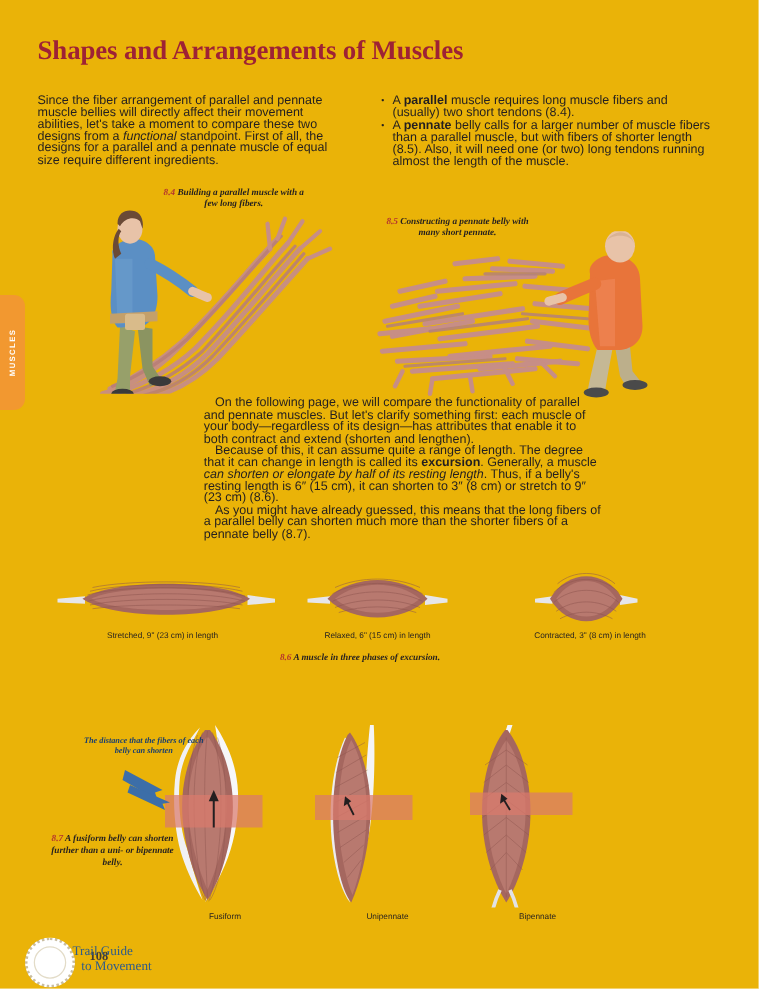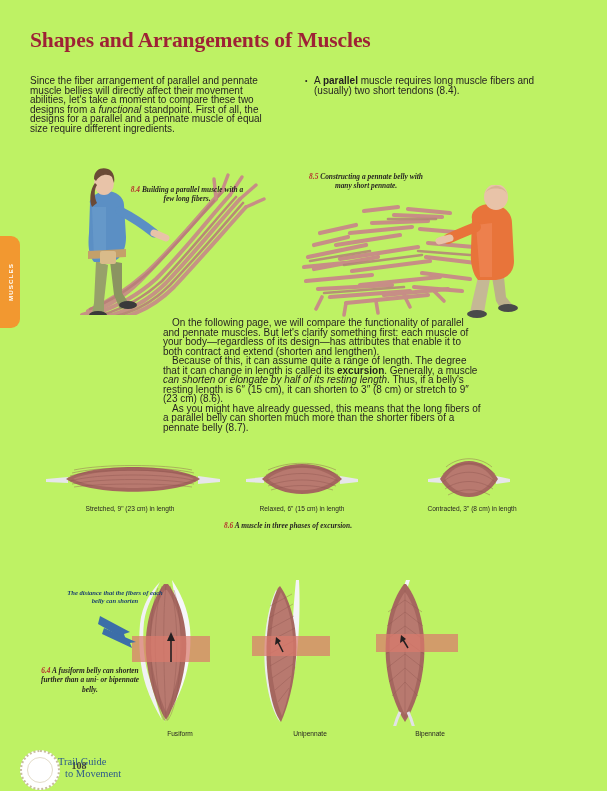--- a/index.html
+++ b/index.html
@@ -1,21 +1,21 @@
 <!DOCTYPE html>
 <html><head>
 <meta charset="utf-8">
 <style>
   html,body{margin:0;padding:0;background:#ffffff;}
   body{
     width:607px;height:791px;position:relative;overflow:hidden;
     font-family:"Liberation Sans", sans-serif;
     color:#231f20;
   }
-  .page{position:absolute;inset:0;background:#bef264;}
+  .page{position:absolute;inset:0;background:#eab308;}
 
   
   .side-tab{
     position:absolute;left:0;top:236px;width:20px;height:92px;
     background:#f29830;border-radius:0 9px 9px 0;
     display:flex;align-items:center;justify-content:center;
   }
   .side-tab span{
     writing-mode:vertical-rl;transform:rotate(180deg);
     font-size:6.2px;font-weight:bold;letter-spacing:1.1px;color:#fff;
@@ -55,21 +55,21 @@
   .midblock p{margin:0;text-indent:9px;}
 
   
   .figcap{
     font-family:"Liberation Serif", serif;
     font-style:italic;font-weight:bold;
     font-size:7.4px;line-height:9.3px;color:#231f20;
   }
   .figcap .num{color:#b5322f;}
 
-  .cap84{position:absolute;left:126px;top:149px;width:122px;text-align:center;margin-top:36px;}
+  .cap84{position:absolute;left:126px;top:149px;width:122px;text-align:center;}
   .cap85{position:absolute;left:300px;top:172px;width:132px;text-align:center;}
   .cap86{position:absolute;left:138px;top:521px;width:300px;text-align:center;}
   .cap87{position:absolute;left:36px;top:666px;width:108px;text-align:center;}
 
   .annot{
     position:absolute;left:60px;top:589px;width:110px;text-align:center;
     font-family:"Liberation Serif", serif;font-style:italic;font-weight:bold;
     font-size:6.6px;line-height:8.2px;color:#1a3f6f;
   }
 
@@ -120,20 +120,21 @@
     Since the fiber arrangement of parallel and pennate muscle
     bellies will directly affect their movement abilities, let's take
     a moment to compare these two designs from a <i>functional</i>
     standpoint. First of all, the designs for a parallel and a pennate
     muscle of equal size require different ingredients.
   </div>
 
   <div class="col-right bodytext">
     <ul class="bullets">
       <li>A <b>parallel</b> muscle requires long muscle fibers and (usually) two short tendons (8.4).</li>
+      <li>A <b>pennate</b> belly calls for a larger number of muscle fibers than a parallel muscle, but with fibers of shorter length (8.5). Also, it will need one (or two) long tendons running almost the length of the muscle.</li>
     </ul>
   </div>
 
   <div class="illus" style="left:70px;top:155px;width:240px;height:160px;">
     <svg width="240" height="160" viewBox="0 0 240 160">
 
       <g stroke="#c78e86" stroke-width="4" fill="none" stroke-linecap="round" opacity="0.95">
         <path d="M152 36 C132 56 110 86 76 118 C58 134 40 146 18 156"></path>
         <path d="M160 40 C140 62 118 92 86 124 C66 142 46 152 24 159"></path>
         <path d="M170 44 C150 66 126 96 96 128 C78 146 58 156 38 161"></path>
@@ -386,21 +387,21 @@
 
   <div class="annot">The distance that the fibers of each belly can shorten</div>
   <div class="illus" style="left:96px;top:612px;width:56px;height:36px;">
     <svg width="56" height="36" viewBox="0 0 56 36">
       <path d="M4 4 L34 20 L28 22 L30 28 L2 12 Z" fill="#3c6ea8"></path>
       <path d="M8 16 L40 30 L34 31 L36 36 L6 22 Z" fill="#3c6ea8"></path>
     </svg>
   </div>
 
   <div class="cap87 figcap">
-    <span class="num">6.4</span>
+    <span class="num">8.7</span>
     <span>A fusiform belly can shorten further than a uni- or bipennate belly.</span>
   </div>
 
   <div class="speclabel" style="left:120px;top:730px;width:120px;">Fusiform</div>
   <div class="speclabel" style="left:250px;top:730px;width:120px;">Unipennate</div>
   <div class="speclabel" style="left:370px;top:730px;width:120px;">Bipennate</div>
 
   <div class="footer">
     <div class="gear"></div>
     <div class="pagenum">108</div>

